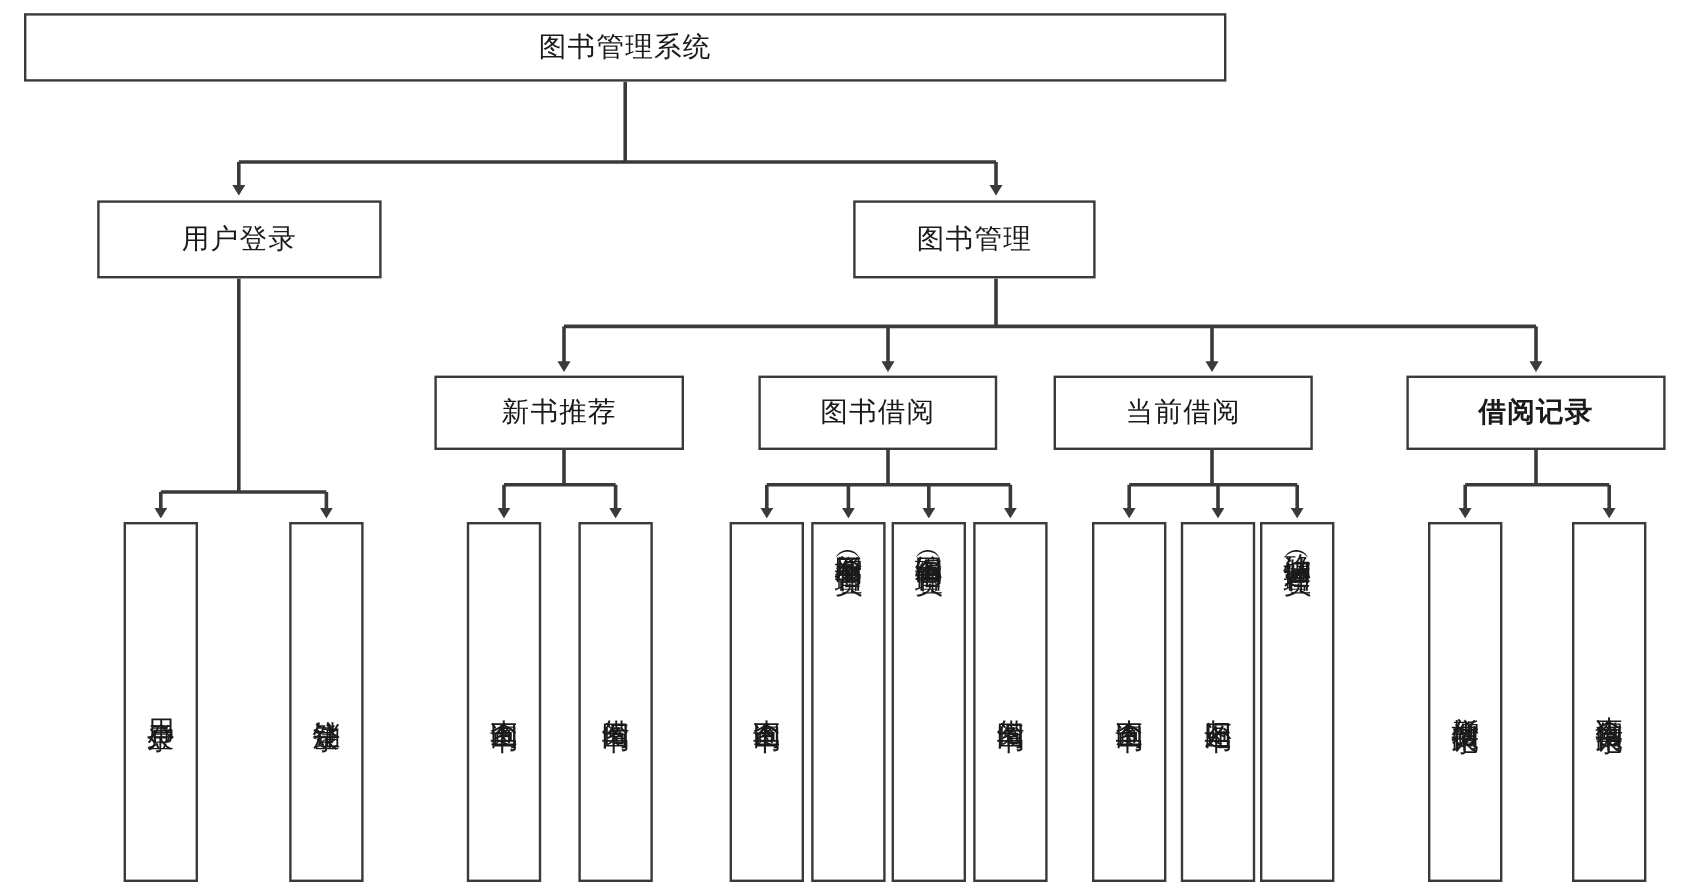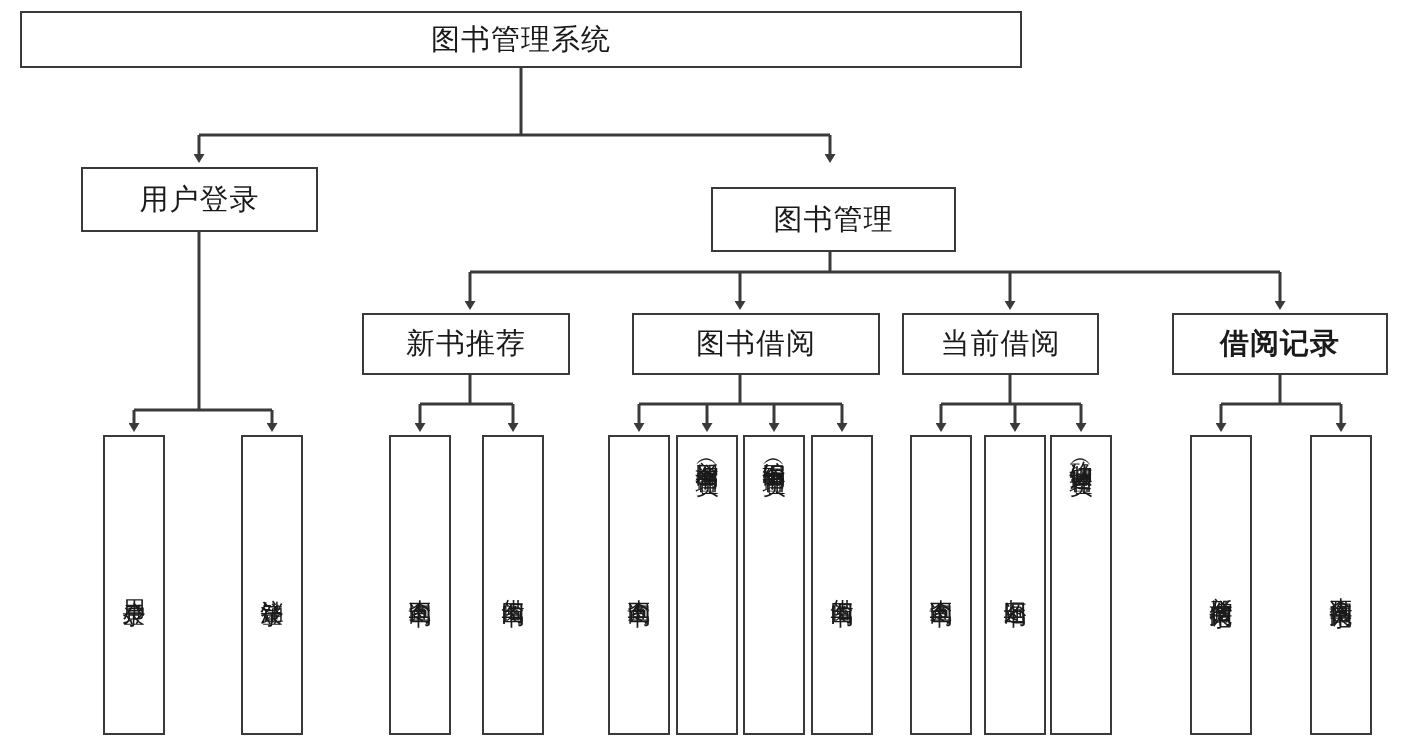--- a/index.html
+++ b/index.html
@@ -28,21 +28,21 @@
     position: absolute;
     box-sizing: border-box;
     background: #ffffff;
     border: 2.5px solid #3a3a3a;
     display: flex;
     align-items: center;
     justify-content: center;
     color: #1a1a1a;
   }
   .node.horizontal {
-    font-size: 29px;
+    font-size: 23px;
     letter-spacing: 1px;
     line-height: 1.1;
   }
   .node.vertical {
     writing-mode: vertical-rl;
     text-orientation: upright;
     font-size: 23px;
     line-height: 1.35;
     letter-spacing: 2px;
     padding: 6px 0;
@@ -119,31 +119,31 @@
     </g>
   </svg>
 
   <div class="node horizontal" id="node-root" style="left: 20px; top: 11px; width: 1002px; height: 57px;">
     <span class="label">图书管理系统</span>
   </div>
 
   <div class="node horizontal" id="node-l2-0" style="left: 81px; top: 167px; width: 237px; height: 65px;">
     <span class="label">用户登录</span>
   </div>
-  <div class="node horizontal" id="node-l2-1" style="left: 711px; top: 167px; width: 245px; height: 65px; margin-top: 20px;">
+  <div class="node horizontal" id="node-l2-1" style="left: 711px; top: 167px; width: 202px; height: 65px;">
     <span class="label">图书管理</span>
   </div>
 
   <div class="node horizontal" id="node-l3-0" style="left: 362px; top: 313px; width: 208px; height: 62px;">
     <span class="label">新书推荐</span>
   </div>
-  <div class="node horizontal" id="node-l3-1" style="left: 632px; top: 313px; width: 248px; height: 62px;">
+  <div class="node horizontal" id="node-l3-1" style="left: 632px; top: 313px; width: 199px; height: 62px;">
     <span class="label">图书借阅</span>
   </div>
-  <div class="node horizontal" id="node-l3-2" style="left: 902px; top: 313px; width: 197px; height: 62px;">
+  <div class="node horizontal" id="node-l3-2" style="left: 878px; top: 313px; width: 216px; height: 62px;">
     <span class="label">当前借阅</span>
   </div>
   <div class="node horizontal" id="node-l3-3" style="left: 1172px; top: 313px; width: 216px; height: 62px; font-weight: bold;">
     <span class="label">借阅记录</span>
   </div>
 
   <div class="node vertical" id="leaf-0" style="left: 103px; top: 435px; width: 62px; height: 300px;">
     <span class="label">用户登录</span>
   </div>
   <div class="node vertical" id="leaf-1" style="left: 241px; top: 435px; width: 62px; height: 300px;">

